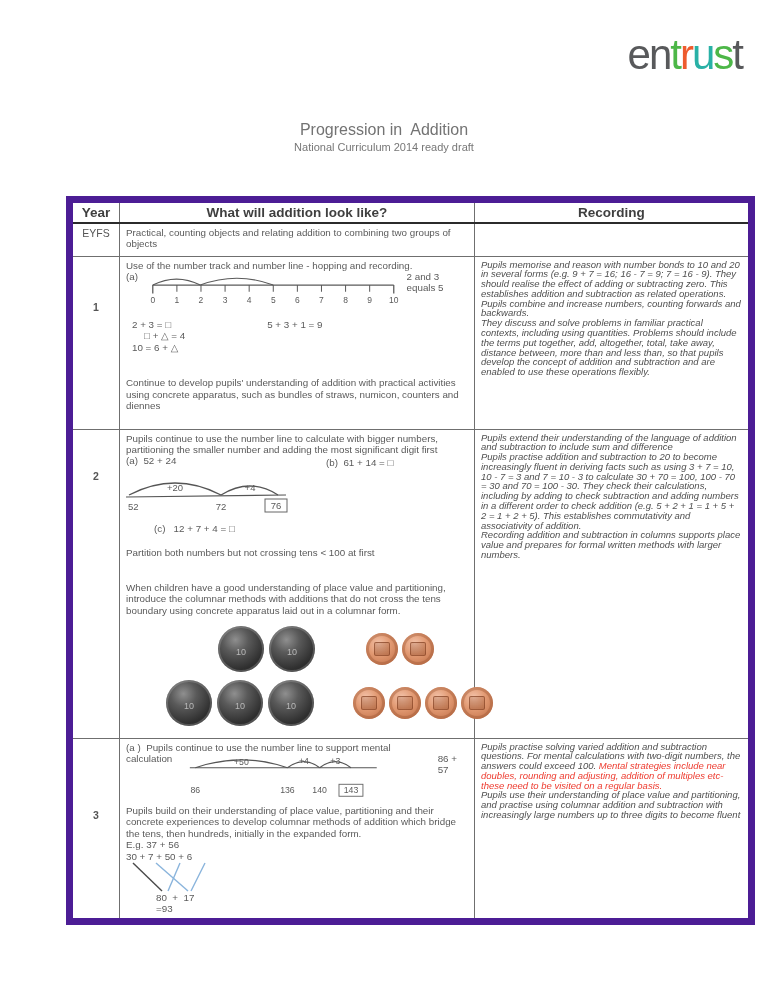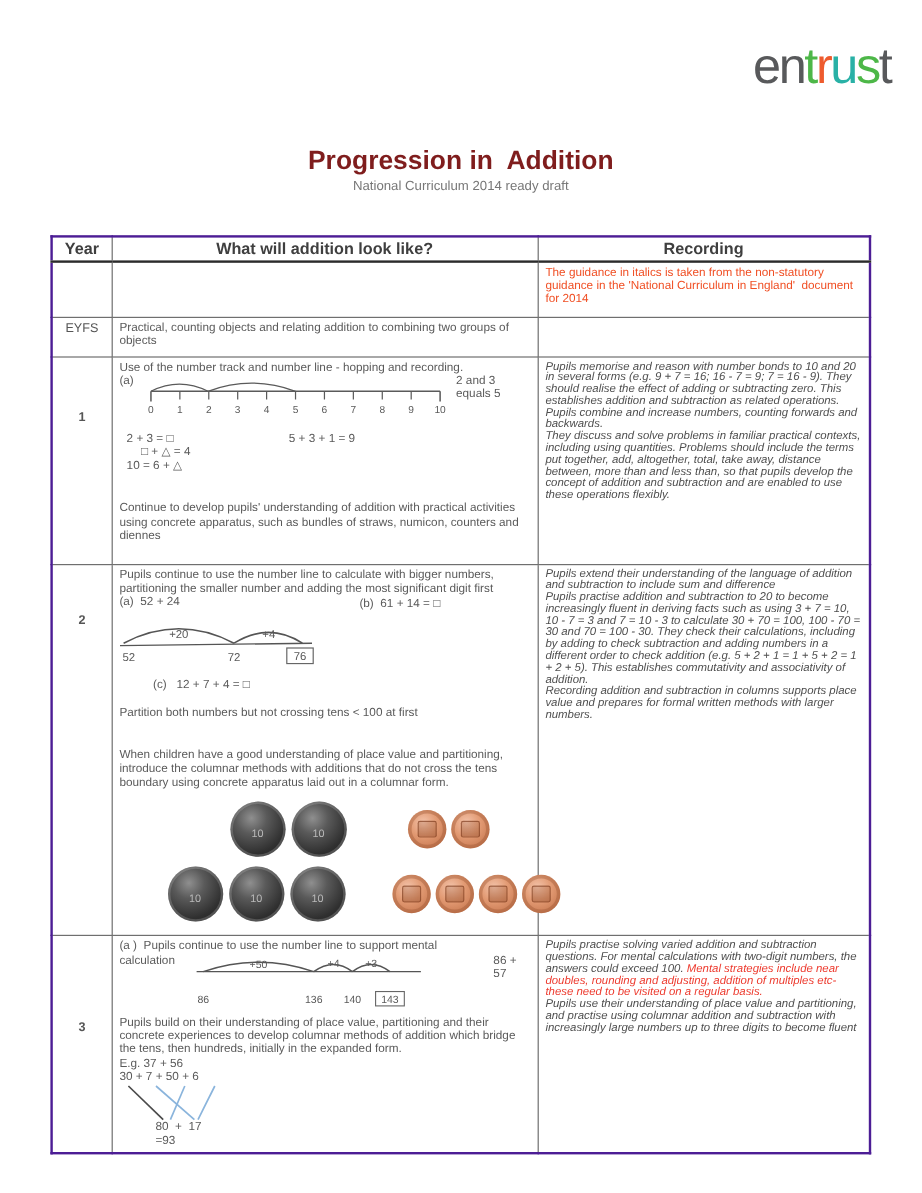--- a/index.html
+++ b/index.html
@@ -7,27 +7,27 @@
   body { width:768px; height:994px; font-family:"Liberation Sans", sans-serif; color:#555; position:relative; overflow:hidden; }
 
   .page { position:absolute; inset:0; background:#fff; }
 
   
   .logo { position:absolute; top:34px; right:26px; font-size:42px; font-weight:normal; letter-spacing:-2px; line-height:1; }
   .logo span { display:inline-block; }
 
   
   .titleblock { position:absolute; top:121px; left:0; width:100%; text-align:center; color:#6f6f6f; }
-  .titleblock .t1 { font-weight:bold; font-size:22px; white-space:pre-wrap; color:#7f1d1d; }
+  .titleblock .t1 { font-weight:normal; font-size:16px; white-space:pre-wrap; color:#737373; }
   .titleblock .t2, .titleblock .t3 { font-size:11px; margin-top:2px; color:#777; }
 
   
   table.main { position:absolute; left:42px; top:196px; width:682px; border-collapse:collapse; table-layout:fixed; }
   table.main td, table.main th { border:1px solid #6f6f6f; vertical-align:top; padding:3px 6px; }
-  table.main { border:2px solid #4c1d95; }
+  table.main { border:7px solid #4c1d95;margin-left:24px; }
   tr.hdr th { border-bottom:2px solid #2b2b2b; font-size:13.5px; color:#3f3f3f; text-align:center; padding:2px; }
   col.c-year { width:50px; } col.c-look { width:355px; } col.c-guid { width:277px; }
 
   .yearcell { text-align:center; font-size:10.5px; color:#555; }
   .yearnum { font-weight:bold; }
   td.vmid { vertical-align:middle; }
 
   .look { font-size:9.8px; line-height:11.4px; color:#5a5a5a; }
   .guid { font-size:9.5px; line-height:9.8px; color:#4f4f4f; font-style:italic; }
   .guid p { margin:0; }
@@ -74,27 +74,20 @@
         <col class="c-guid">
       </colgroup>
 
     <tbody>
         <tr class="hdr">
       <th>Year</th>
       <th>What will addition look like?</th>
       <th>Recording</th>
     </tr>
 
-    <tr style="height:46px;">
-      <td></td>
-      <td></td>
-      <td class="guid">
-        <div class="note" style="color:#f04e23;">The guidance in italics is taken from the non-statutory guidance in the 'National Curriculum in England'  document for 2014</div>
-      </td>
-    </tr>
 
     <tr style="height:33px;">
       <td class="yearcell vmid">EYFS</td>
       <td class="look">Practical, counting objects and relating addition to combining two groups of objects</td>
       <td class="guid"></td>
     </tr>
 
     <tr style="height:173px;">
       <td class="yearcell" style="padding-top:44px;">
         <span class="yearnum">1</span>

